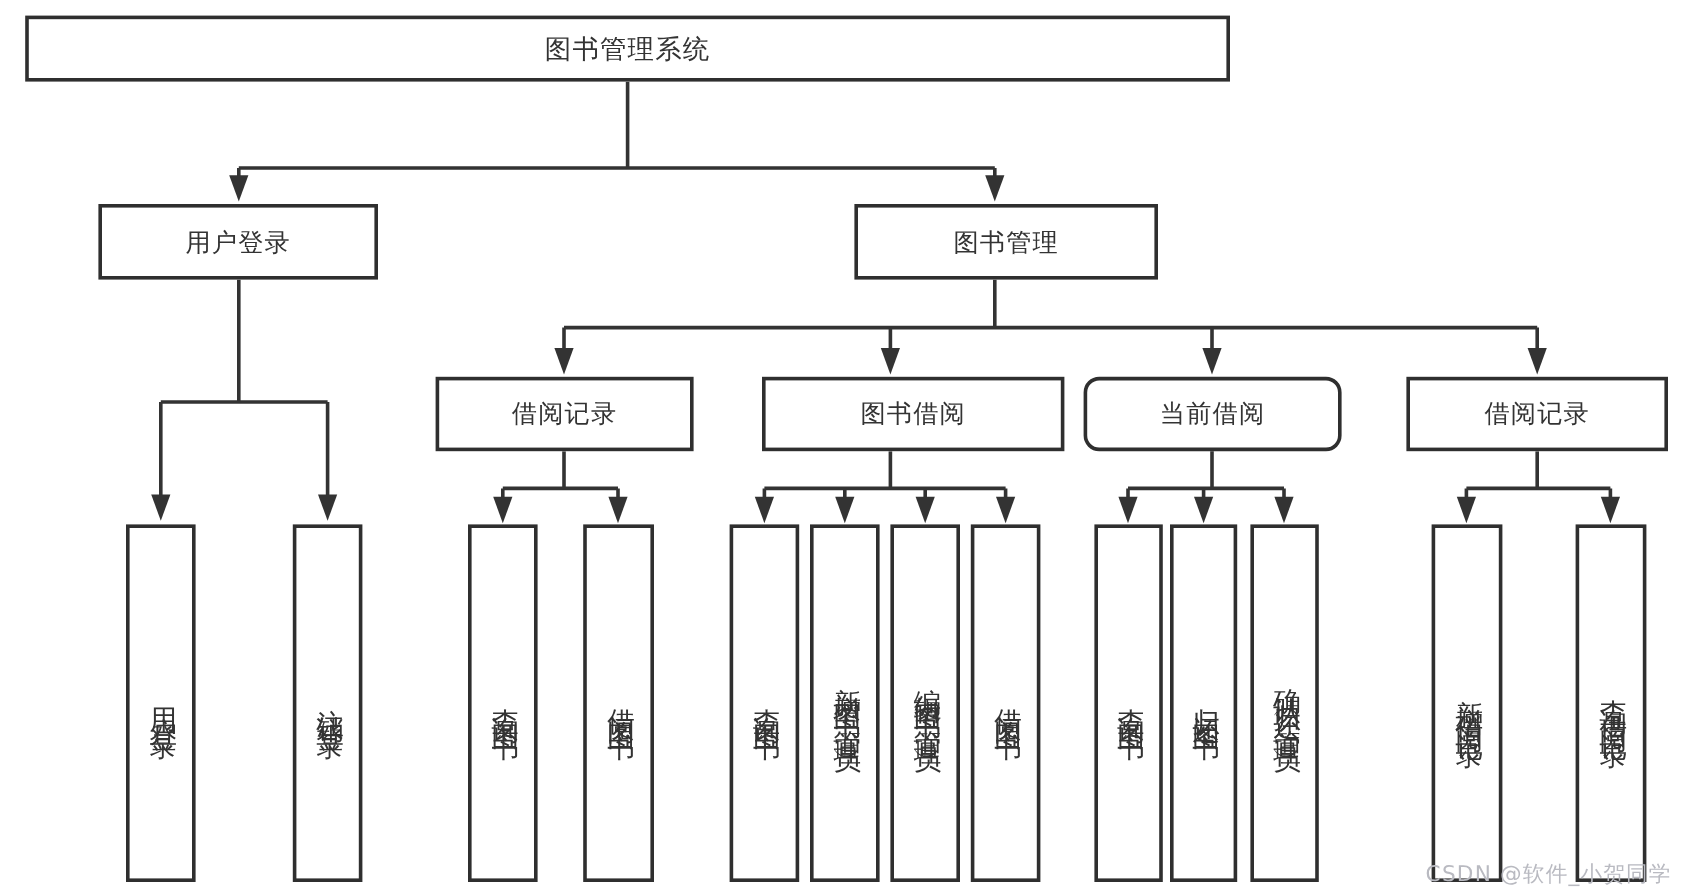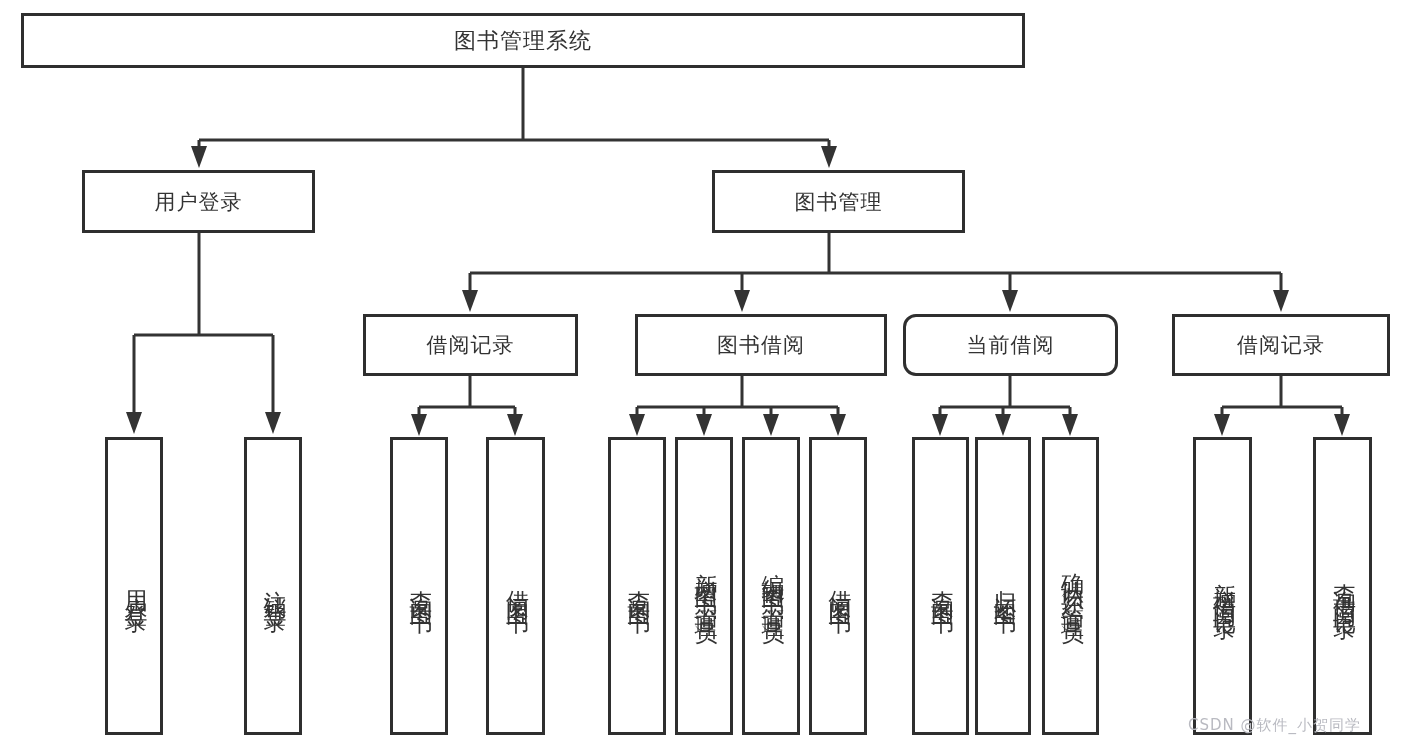--- a/index.html
+++ b/index.html
@@ -55,21 +55,21 @@
   }
   .box.v span {
     font-size: 23px;
     letter-spacing: 7px;
     line-height: 1;
   }
   .watermark {
     position: absolute;
     left: 1188px;
     top: 716px;
-    font-size: 15px;
+    font-size: 18px;
     color: var(--watermark, #b9bac1);
     white-space: nowrap;
     z-index: 5;
     letter-spacing: 1px;
   }
 </style>
 </head>
 <body>
 
 <div class="canvas">

